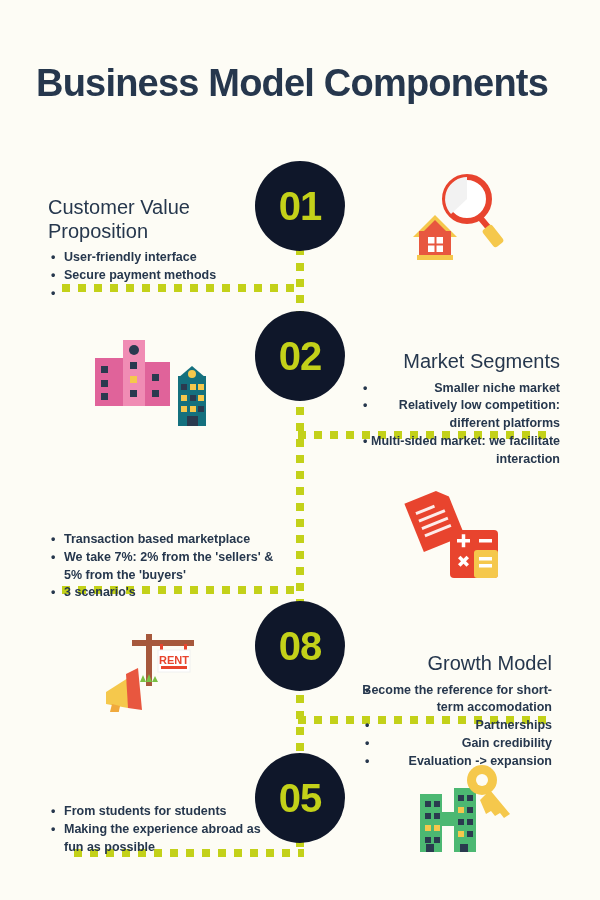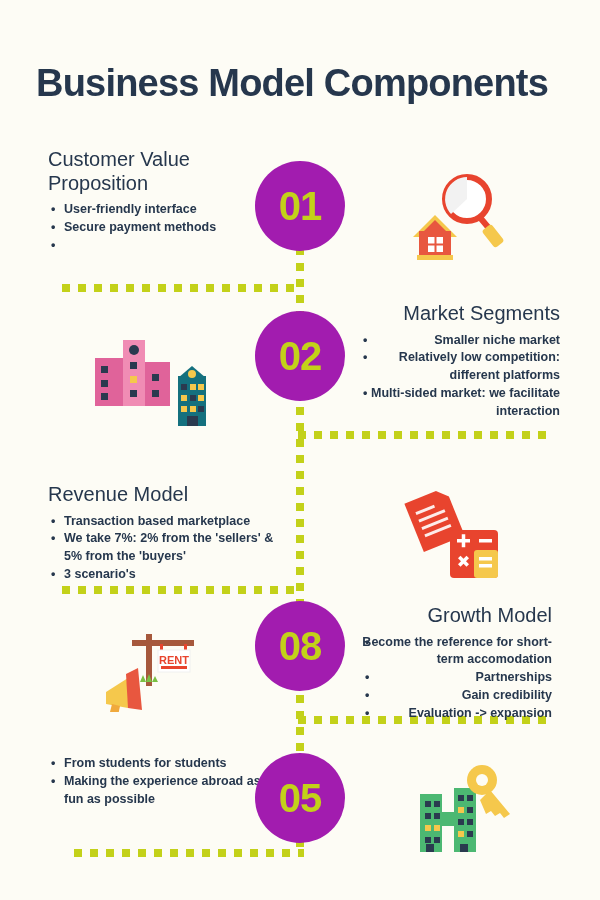--- a/index.html
+++ b/index.html
@@ -51,38 +51,39 @@
     background-size: 16px 8px;
     z-index: 1;
   }
 
   
   .step-circle {
     position: absolute;
     width: 90px;
     height: 90px;
     border-radius: 50%;
-    background: #a21caf;
+    background: #0f172a;
     z-index: 3;
     display: flex;
     align-items: center;
     justify-content: center;
   }
   .step-num {
     font-size: 40px;
     font-weight: bold;
     color: #c3d119;
     letter-spacing: -1px;
     line-height: 1;
   }
 
   
   .block {
     position: absolute;
     z-index: 2;
+    margin-top: 48px;
   }
   .block h2 {
     margin: 0 0 6px 0;
     font-size: 20px;
     font-weight: normal;
     color: #26374d;
     line-height: 1.18;
   }
   .block ul {
     margin: 0;
@@ -218,21 +219,20 @@
         <rect x="108" y="65" width="6" height="6" fill="#f5c84c"></rect>
         <rect x="91" y="76" width="6" height="6" fill="#f5c84c"></rect>
         <rect x="100" y="76" width="6" height="6" fill="#f5c84c"></rect>
         <rect x="108" y="76" width="6" height="6" fill="#2a3a4f"></rect>
         <rect x="97" y="86" width="11" height="10" fill="#2a3a4f"></rect>
       </g>
     </svg>
   </div>
 
   <div class="block left" style="left:48px; top:483px; width:230px;">
-    <h2>Revenue Model</h2>
     <ul>
       <li><span class="bullet">•</span><span>Transaction based marketplace</span></li>
       <li><span class="bullet">•</span><span>We take 7%: 2% from the 'sellers' &amp; 5% from the 'buyers'</span></li>
       <li><span class="bullet">•</span><span>3 scenario's</span></li>
     </ul>
   </div>
 
   <div class="icon-wrap" style="left:400px; top:485px; width:110px; height:100px;">
     <svg width="110" height="100" viewBox="0 0 110 100">
       <g transform="rotate(-22 36 33)">

